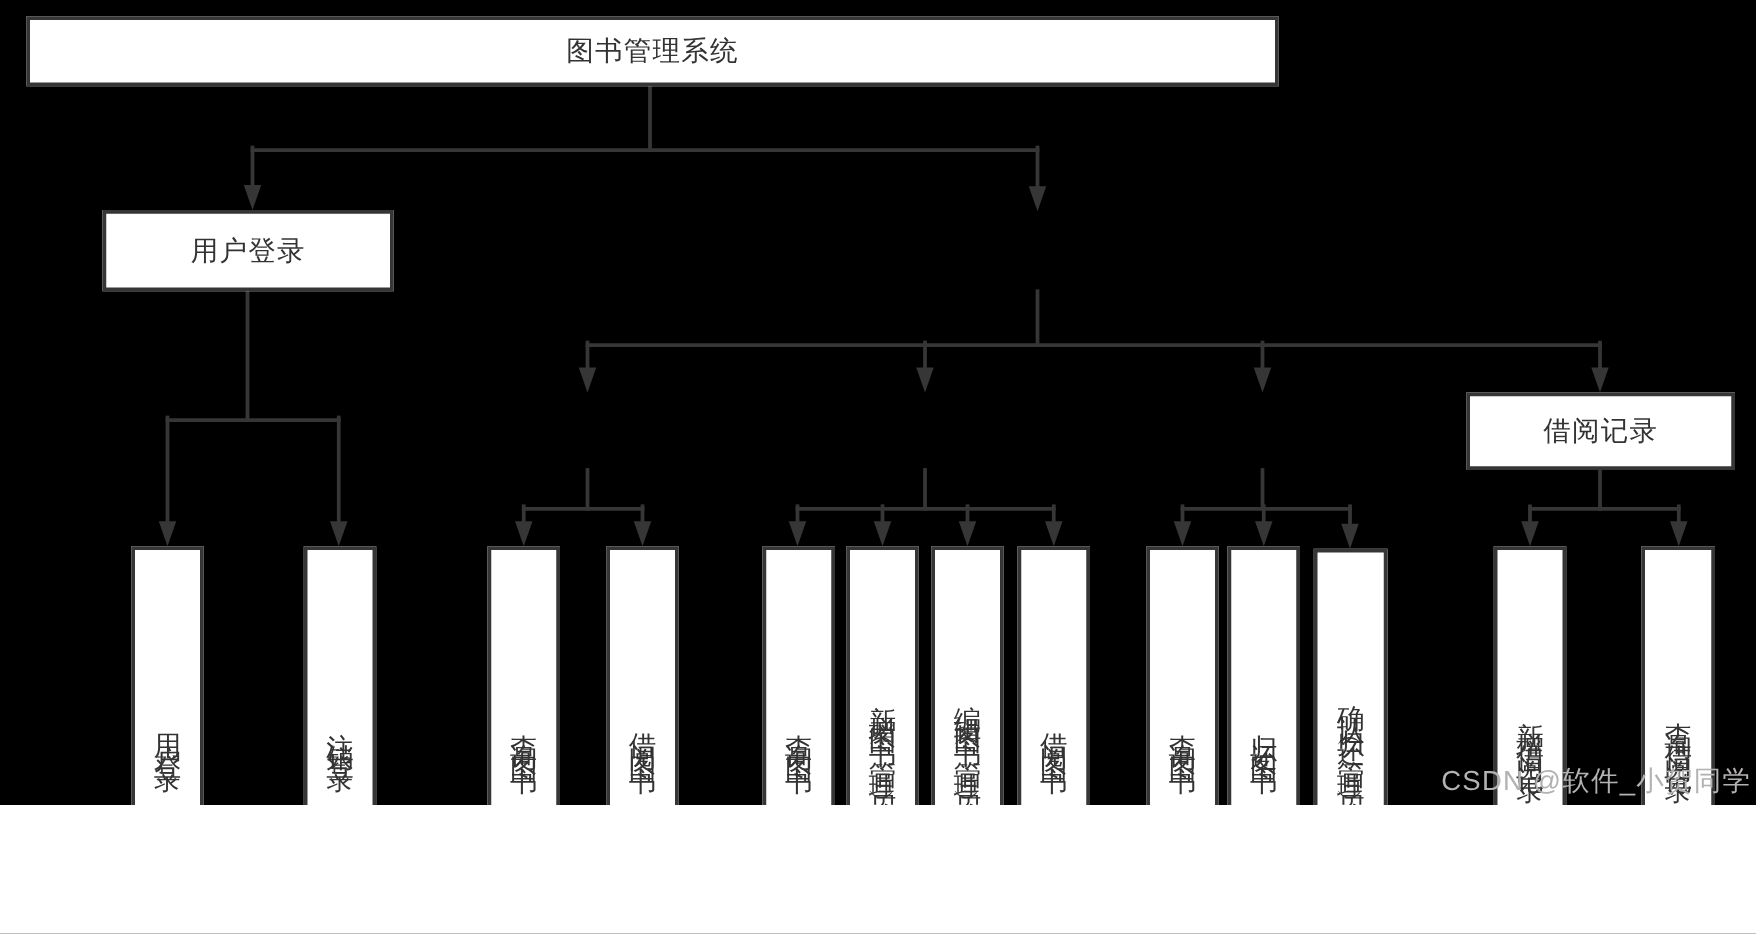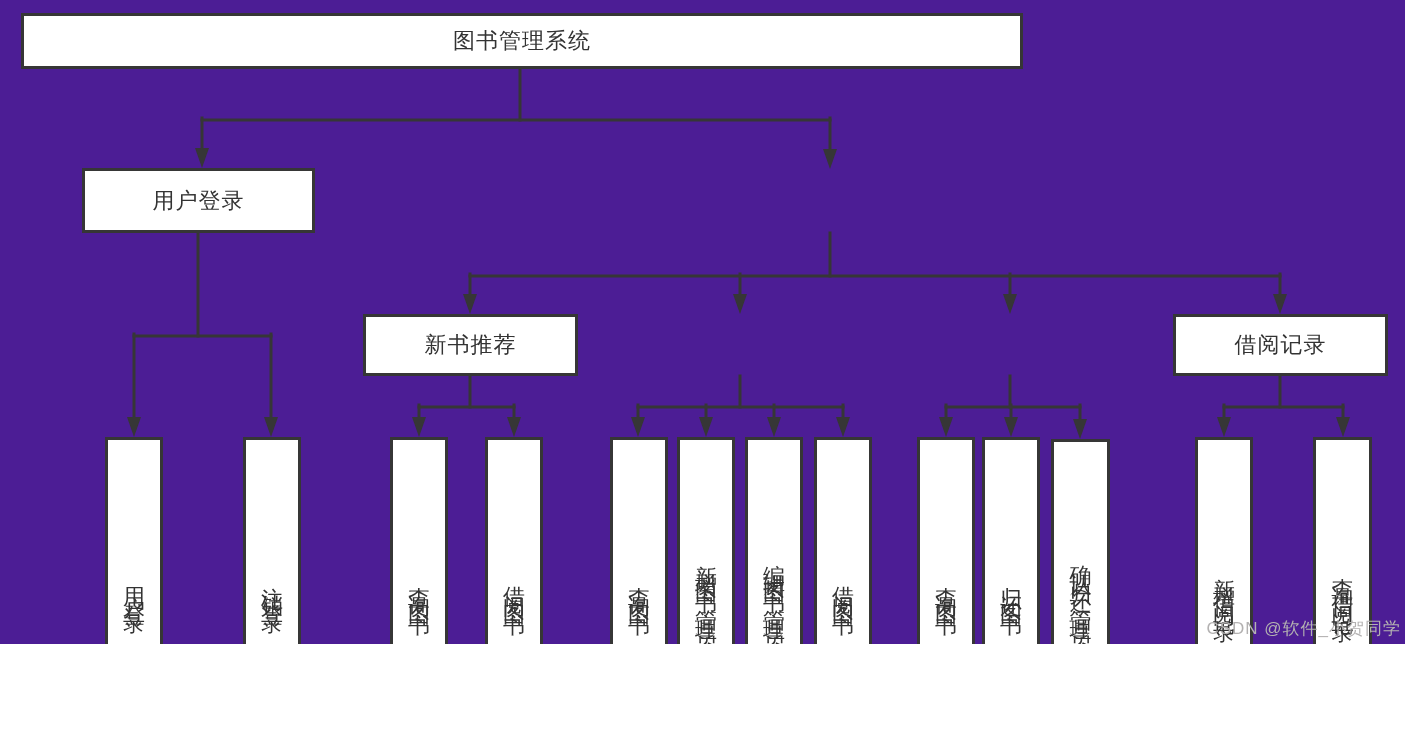--- a/index.html
+++ b/index.html
@@ -5,21 +5,21 @@
   html, body {
     margin: 0;
     padding: 0;
     background: #ffffff;
     font-family: "Liberation Sans", "DejaVu Sans", sans-serif;
   }
   .canvas {
     position: relative;
     width: 1405px;
     height: 644px;
-    background: #4c1d95;
+    background: #000000;
     overflow: hidden;
   }
   .connectors {
     position: absolute;
     left: 0; top: 0;
     width: 1405px;
     height: 747px;
     z-index: 0;
   }
   .connectors line {
@@ -53,21 +53,21 @@
     font-size: 22px;
     color: #333333;
     letter-spacing: 9px;
     line-height: 1;
     white-space: nowrap;
   }
   .watermark {
     position: absolute;
     right: 4px;
     bottom: 4px;
-    font-size: 17px;
+    font-size: 22px;
     color: #b3b1b1;
     letter-spacing: 1px;
     z-index: 5;
     white-space: nowrap;
   }
 </style>
 </head>
 <body>
 
 <div class="canvas">
@@ -142,23 +142,20 @@
   </svg>
 
   <div class="box hbox" style="left:21px;top:13px;width:1002px;height:56px">
     <span class="lbl">图书管理系统</span>
   </div>
 
   <div class="box hbox" style="left:82px;top:168px;width:233px;height:65px">
     <span class="lbl">用户登录</span>
   </div>
 
-  <div class="box hbox" style="left:363px;top:314px;width:215px;height:62px">
-    <span class="lbl">新书推荐</span>
-  </div>
   <div class="box hbox" style="left:1173px;top:314px;width:215px;height:62px">
     <span class="lbl">借阅记录</span>
   </div>
 
   <div class="box vbox" style="left:105px;top:437px;width:58px;height:300px">
     <span class="lbl">用户登录</span>
   </div>
   <div class="box vbox" style="left:243px;top:437px;width:58px;height:300px">
     <span class="lbl">注销登录</span>
   </div>

